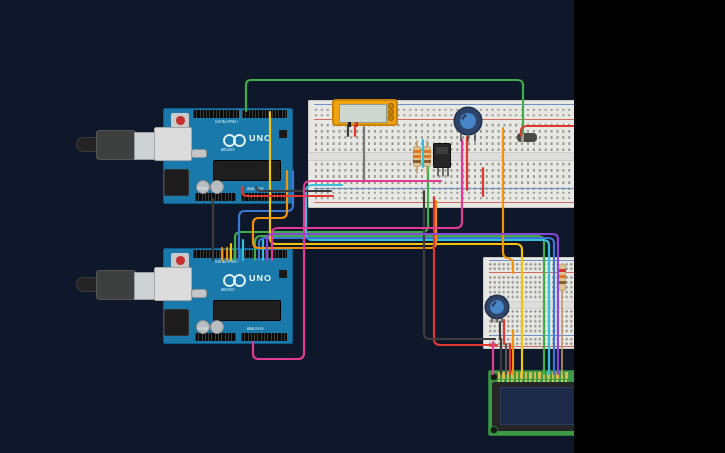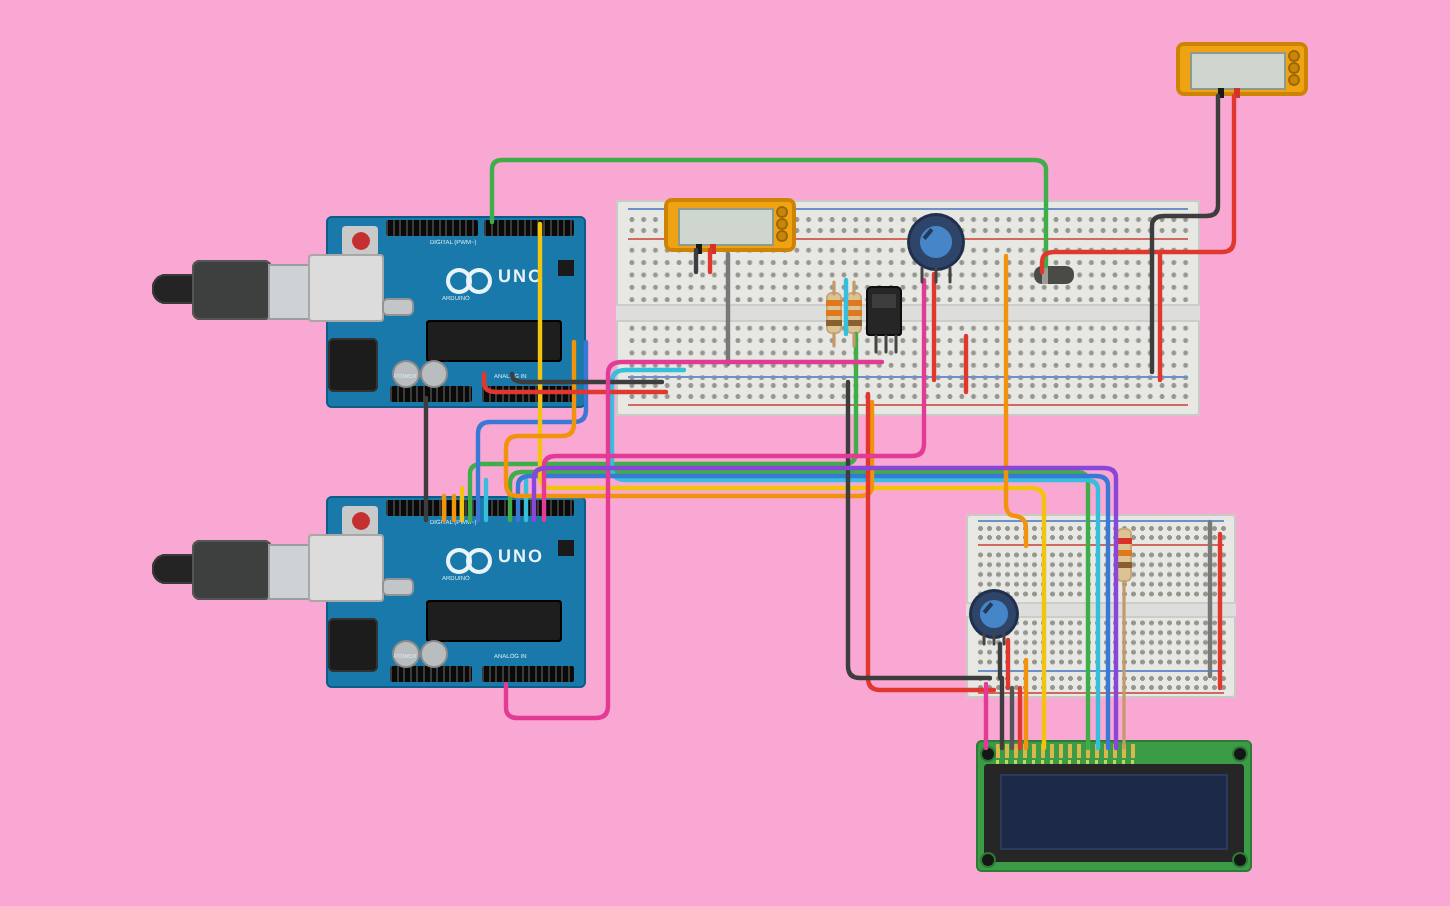--- a/index.html
+++ b/index.html
@@ -1,16 +1,16 @@
 <!DOCTYPE html>
 <html><head>
 <meta charset="utf-8">
 <style>
   html,body{margin:0;padding:0;background:#000;}
-  #canvas{position:relative;width:725px;height:453px;background:#f9a8d4;overflow:hidden;
+  #canvas{position:relative;width:574px;height:453px;background:#0f172a;overflow:hidden;
           font-family:"Liberation Sans", sans-serif;}
   .abs{position:absolute;}
   
   .arduino{position:absolute;width:130px;height:96px;background:#1979aa;border-radius:3px;
            box-shadow:0 0 0 1px #0d5d88 inset;}
   .hdr{position:absolute;height:8px;background:#101010;border-radius:1px;
        background-image:repeating-linear-gradient(90deg,#3c3c3c 0 1px,#0a0a0a 1px 3.3px);}
   .reset{position:absolute;left:8px;top:5px;width:18px;height:15px;background:#c9c9c9;border-radius:2px;}
   .reset-btn{position:absolute;left:5px;top:3px;width:9px;height:9px;background:#c62f2f;border-radius:50%;}
   .usbport{position:absolute;left:-9px;top:19px;width:36px;height:32px;background:#dcdcdc;

